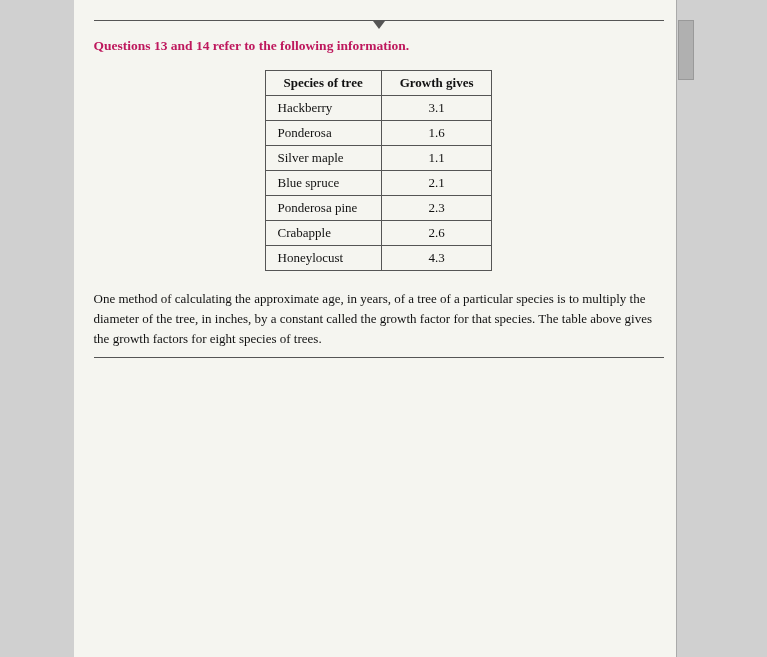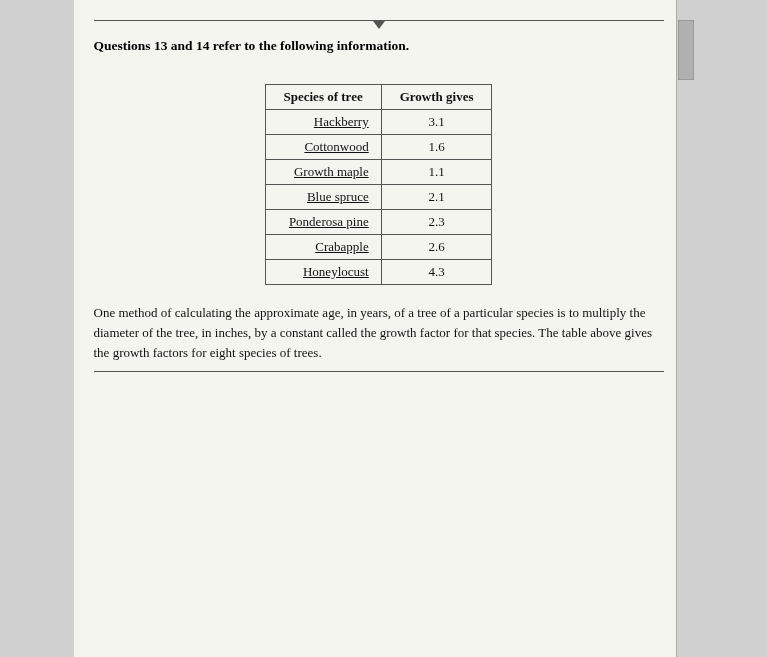--- a/index.html
+++ b/index.html
@@ -72,23 +72,23 @@
       height: 0;
       border-left: 6px solid transparent;
       border-right: 6px solid transparent;
       border-top: 8px solid #555;
       margin-top: 0;
     }
 
     .section-header {
       font-size: 13.5px;
       font-weight: bold;
-      margin-bottom: 28px;
+      margin-bottom: 14px;
       margin-top: 6px;
-      color: #000000;
+      color: #be185d;
       line-height: 1.4;
     }
 
     .table-wrapper {
       display: flex;
       justify-content: center;
       margin-bottom: 18px;
     }
 
     table {
@@ -103,24 +103,23 @@
       text-align: center;
     }
 
     table th {
       font-weight: bold;
       background: #f5f5f0;
       margin-left: 34px;
     }
 
     table td:first-child {
-      text-align: right;
+      text-align: left;
       padding-left: 12px;
       padding-right: 12px;
-      text-decoration: underline;
     }
 
     .description-text {
       font-size: 13px;
       line-height: 1.55;
       color: #111;
       margin-bottom: 8px;
     }
 
     .bottom-divider {
@@ -149,25 +148,25 @@
             <th>Species of tree</th>
             <th>Growth gives</th>
           </tr>
         </thead>
         <tbody id="table-body">
         <tr>
               <td>Hackberry</td>
               <td>3.1</td>
             </tr>
             <tr>
-              <td>Cottonwood</td>
+              <td>Ponderosa</td>
               <td>1.6</td>
             </tr>
             <tr>
-              <td>Growth maple</td>
+              <td>Silver maple</td>
               <td>1.1</td>
             </tr>
             <tr>
               <td>Blue spruce</td>
               <td>2.1</td>
             </tr>
             <tr>
               <td>Ponderosa pine</td>
               <td>2.3</td>
             </tr>

